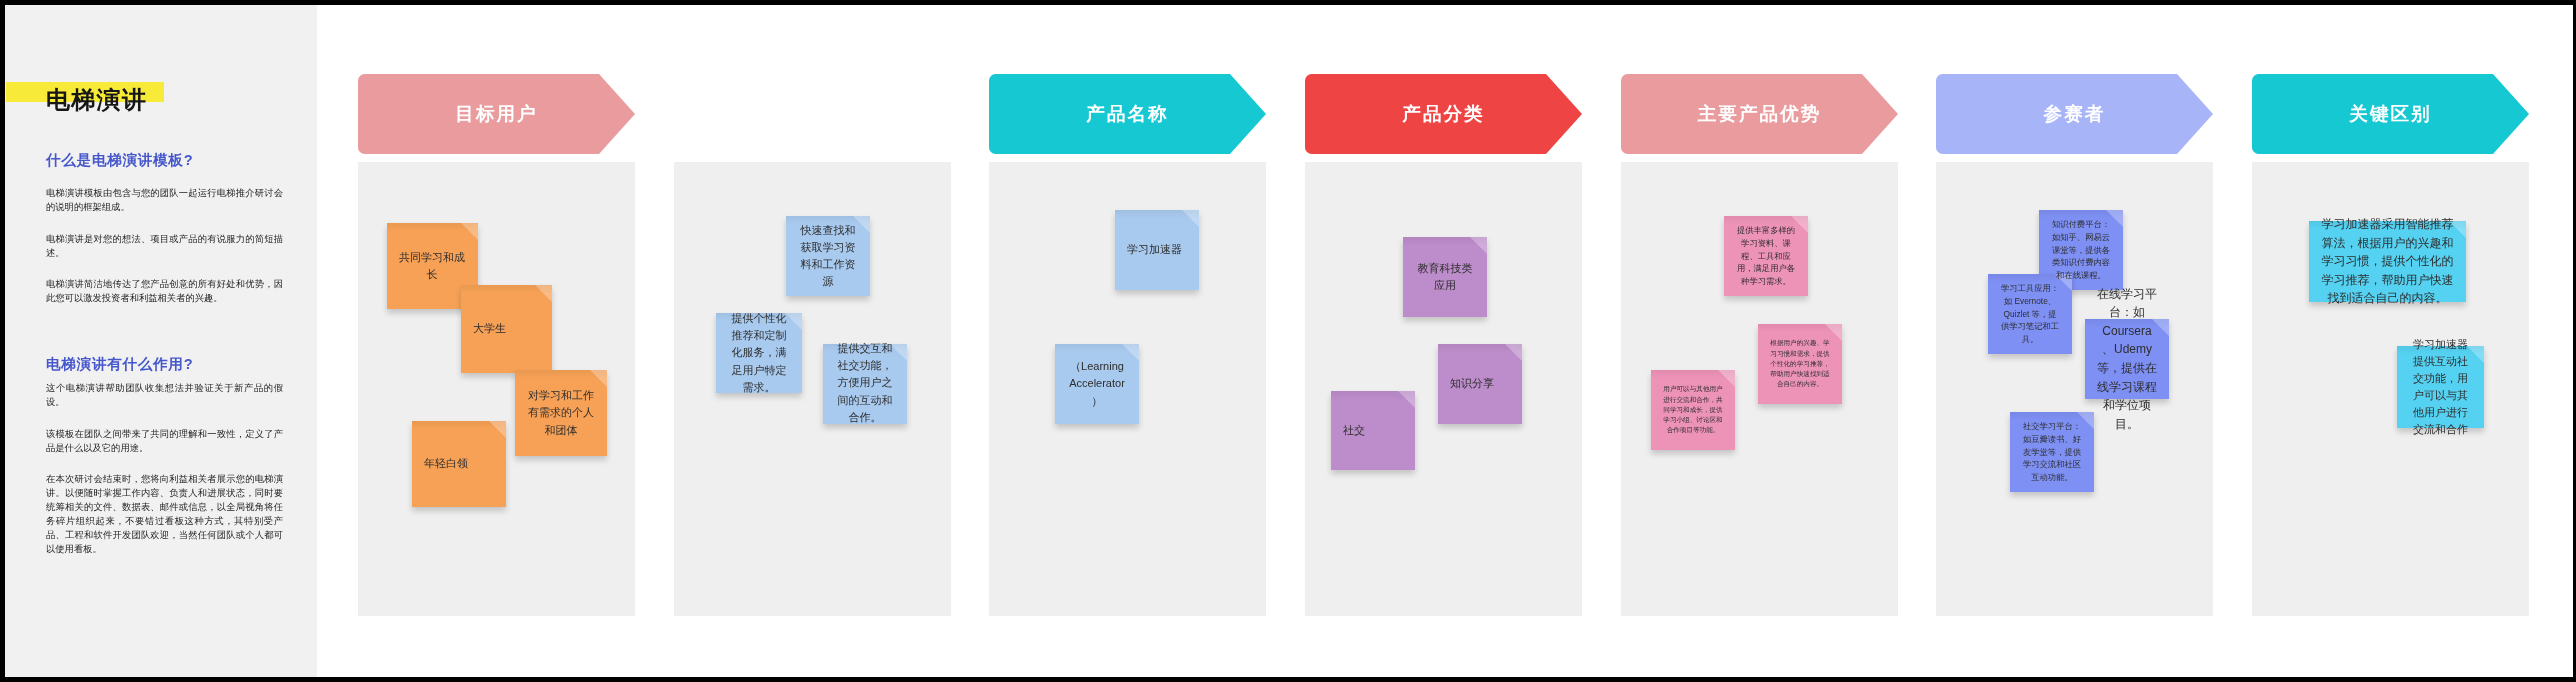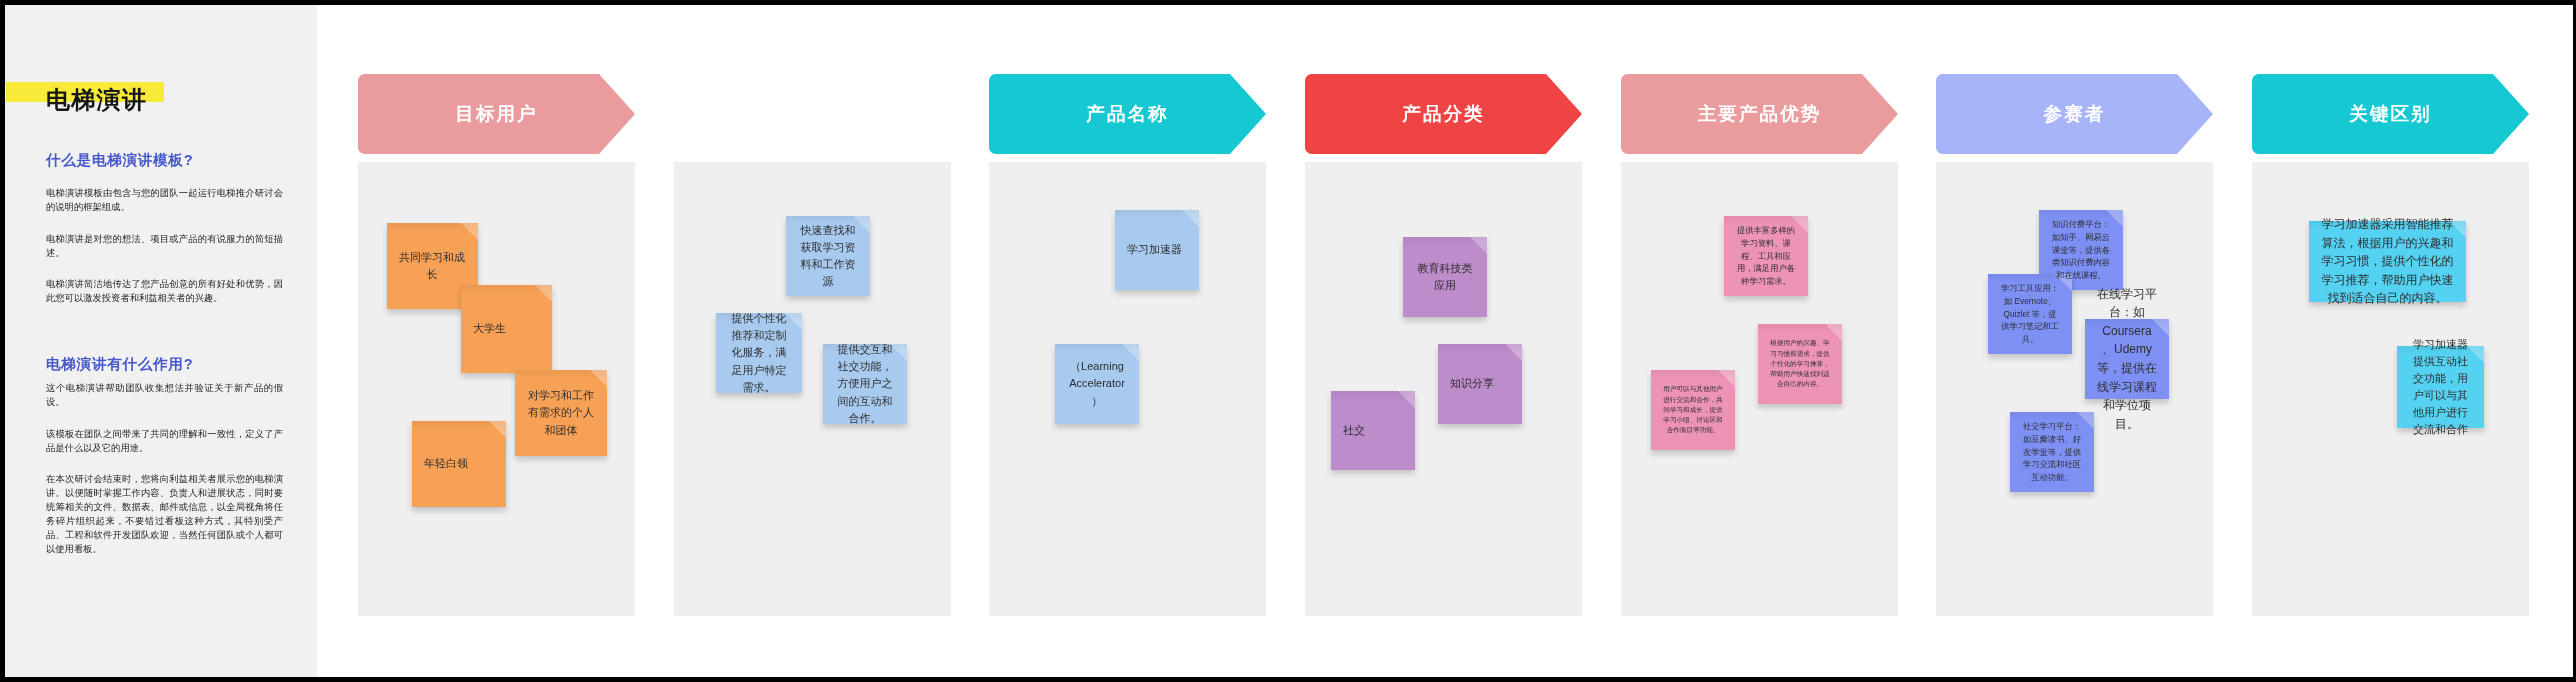--- a/index.html
+++ b/index.html
@@ -76,21 +76,21 @@
         </div>
       </div>
       <div class="column" style="left: 659px;">
         <div class="panel">
           <div class="note" style="left: 112px; top: 54px; width: 84px; height: 80px; background: rgb(169, 202, 239); font-size: 11px;">
             <div class="note-text">快速查找和获取学习资料和工作资源</div>
           </div>
           <div class="note" style="left: 42px; top: 151px; width: 86px; height: 80px; background: rgb(169, 202, 239); font-size: 11px;">
             <div class="note-text">提供个性化推荐和定制化服务，满足用户特定需求。</div>
           </div>
-          <div class="note" style="left: 149px; top: 182px; width: 84px; height: 80px; background: rgb(169, 202, 239); font-size: 11px;">
+          <div class="note" style="left: 149px; top: 182px; width: 84px; height: 80px; background: rgb(169, 202, 239); font-size: 11px; font-family: Liberation Mono, monospace;">
             <div class="note-text">提供交互和社交功能，方便用户之间的互动和合作。</div>
           </div>
         </div>
       </div>
       <div class="column" style="left: 974px;">
         <div class="arrow" style="background: rgb(22, 200, 210);">
           <span class="arrow-label">产品名称</span>
         </div>
         <div class="panel">
           <div class="note" style="left: 126px; top: 48px; width: 84px; height: 80px; background: rgb(169, 202, 239); font-size: 11px;">

